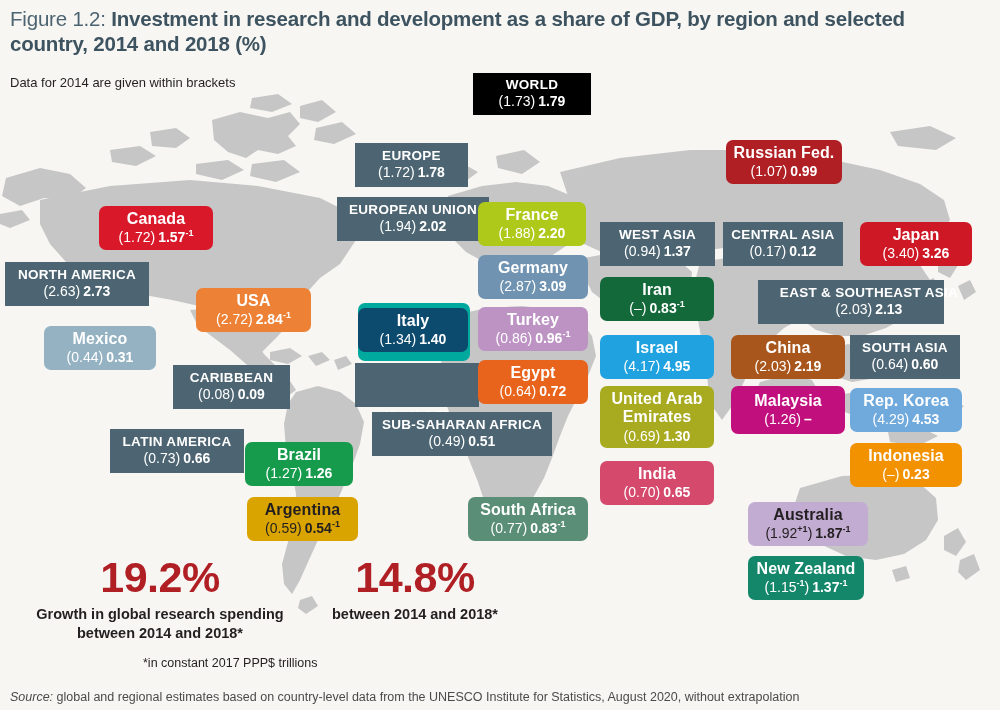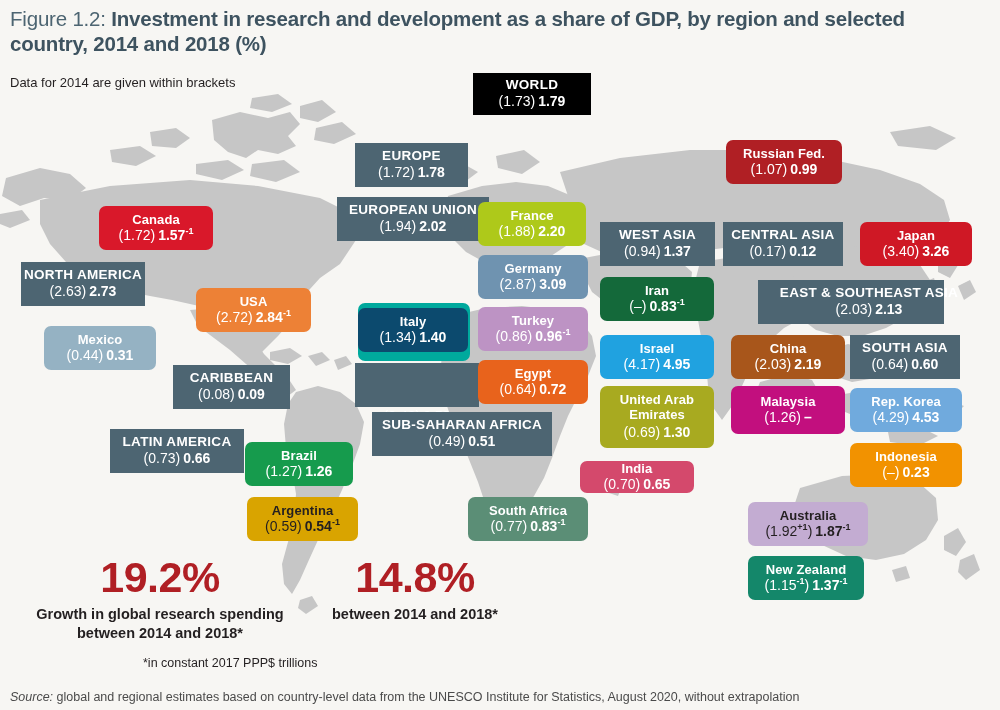--- a/index.html
+++ b/index.html
@@ -33,21 +33,21 @@
     display:flex;flex-direction:column;
     align-items:center;justify-content:center;
     text-align:center;
     color:#ffffff;
     padding:4px 8px 5px 8px;
     line-height:1.02;
   }
   .box.region{border-radius:0;}
   .box.country{border-radius:7px;}
   .box .nm{
-    font-weight:bold;font-size:13px;letter-spacing:0.1px;
+    font-weight:bold;font-size:16px;letter-spacing:0.1px;
     white-space:nowrap;
   }
   .box.region .nm{font-size:13.5px;letter-spacing:0.3px;}
   .box .vals{
     font-size:14px;margin-top:2px;white-space:nowrap;
   }
   .box .old{font-weight:400;}
   .box .new{font-weight:bold;margin-left:3px;}
   .box sup{font-size:9px;font-weight:bold;vertical-align:super;line-height:0;}
   .box.dark-text{color:#231f20;}
@@ -183,21 +183,21 @@
   </div>
 </div>
 
 <div class="box region" style="left:337px;top:197px;width:152px;height:44px;background:#4d6572;">
   <div class="nm">EUROPEAN UNION</div>
   <div class="vals">
     <span class="old">(1.94)</span><span class="new">2.02</span>
   </div>
 </div>
 
-<div class="box region" style="left:21px;top:262px;width:124px;height:44px;background:#4d6572;">
+<div class="box region" style="left:5px;top:262px;width:144px;height:44px;background:#4d6572;">
   <div class="nm">NORTH AMERICA</div>
   <div class="vals">
     <span class="old">(2.63)</span><span class="new">2.73</span>
   </div>
 </div>
 
 <div class="box region" style="left:173px;top:365px;width:117px;height:44px;background:#4d6572;">
   <div class="nm">CARIBBEAN</div>
   <div class="vals">
     <span class="old">(0.08)</span><span class="new">0.09</span>
@@ -352,21 +352,21 @@
 </div>
 
 <div class="box country two-line" style="left:600px;top:386px;width:114px;height:62px;background:#a8aa20;">
   <div class="nm">United Arab</div>
   <div class="nm">Emirates</div>
   <div class="vals">
     <span class="old">(0.69)</span><span class="new">1.30</span>
   </div>
 </div>
 
-<div class="box country" style="left:580px;top:461px;width:114px;height:32px;background:#d4496c;">
+<div class="box country" style="left:600px;top:461px;width:114px;height:44px;background:#d4496c;">
   <div class="nm">India</div>
   <div class="vals">
     <span class="old">(0.70)</span><span class="new">0.65</span>
   </div>
 </div>
 
 <div class="box country" style="left:860px;top:222px;width:112px;height:44px;background:#cf1825;">
   <div class="nm">Japan</div>
   <div class="vals">
     <span class="old">(3.40)</span><span class="new">3.26</span>

